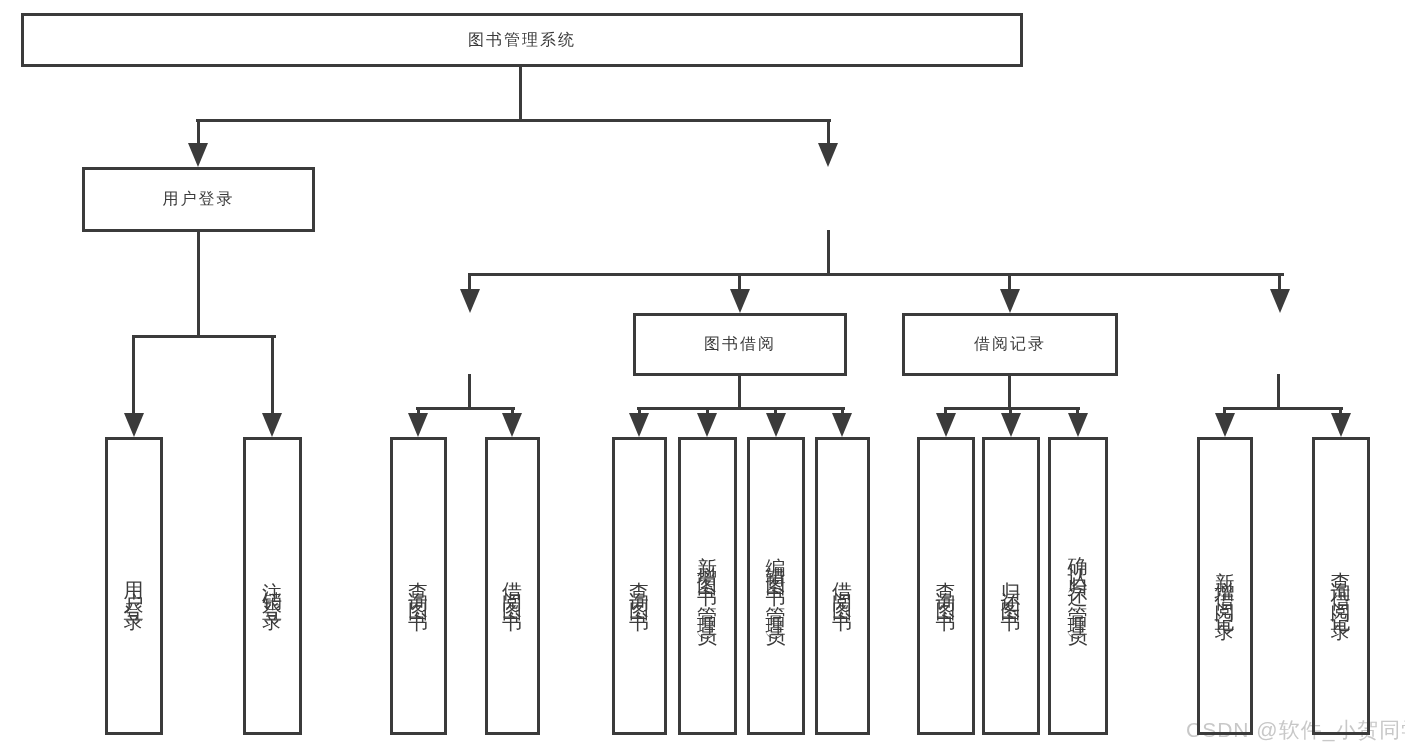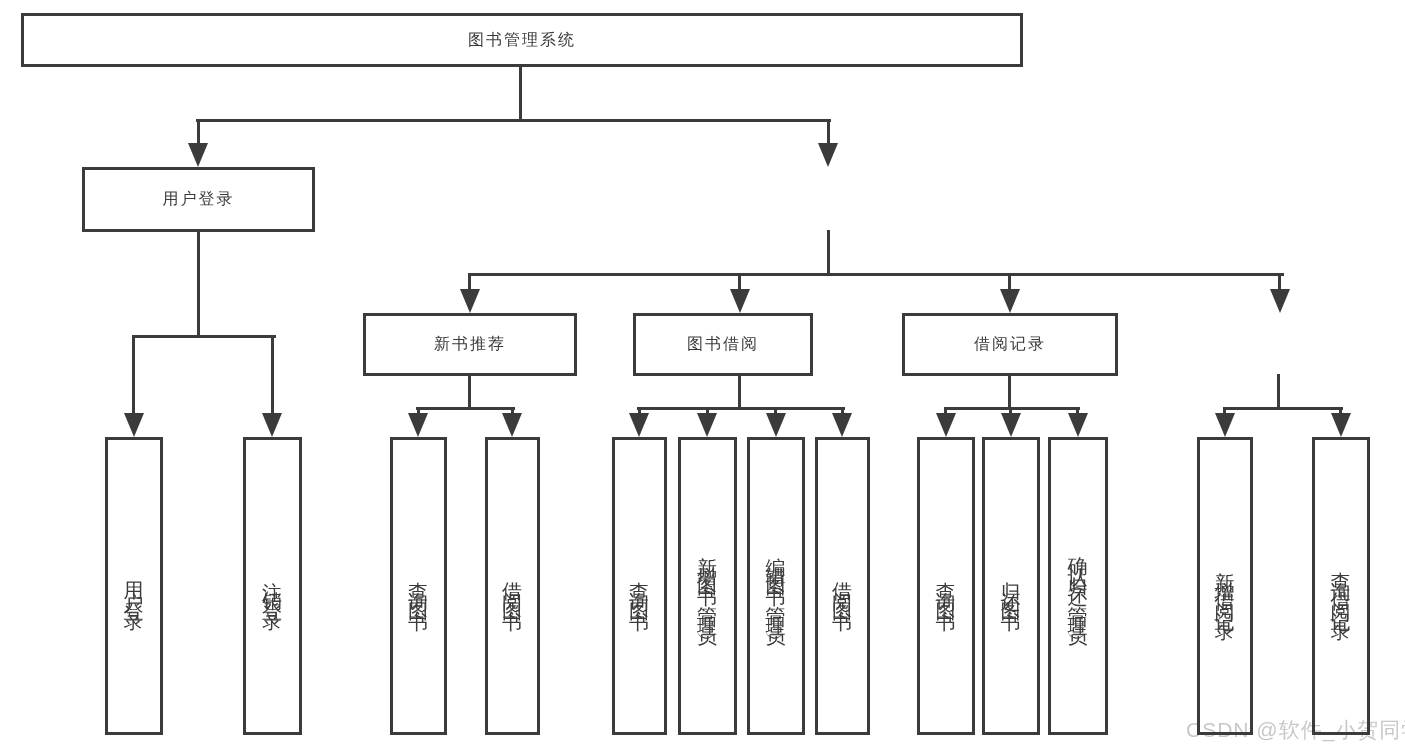--- a/index.html
+++ b/index.html
@@ -119,24 +119,21 @@
   <div class="ah" style="left:1331px;top:413px"></div>
 
   <div class="node h-node" style="left:21px;top:13px;width:1002px;height:54px">
     <span>图书管理系统</span>
   </div>
 
   <div class="node h-node" style="left:82px;top:167px;width:233px;height:65px">
     <span>用户登录</span>
   </div>
 
-  <div class="node h-node" style="left:363px;top:313px;width:214px;height:63px">
-    <span>新书推荐</span>
-  </div>
-  <div class="node h-node" style="left:633px;top:313px;width:180px;height:63px">
+  <div class="node h-node" style="left:633px;top:313px;width:214px;height:63px">
     <span>图书借阅</span>
   </div>
   <div class="node h-node" style="left:902px;top:313px;width:216px;height:63px">
     <span>借阅记录</span>
   </div>
 
   <div class="node v-node" style="left:105px;top:437px;width:58px;height:298px">
     <span>用户登录</span>
   </div>
   <div class="node v-node" style="left:243px;top:437px;width:59px;height:298px">

